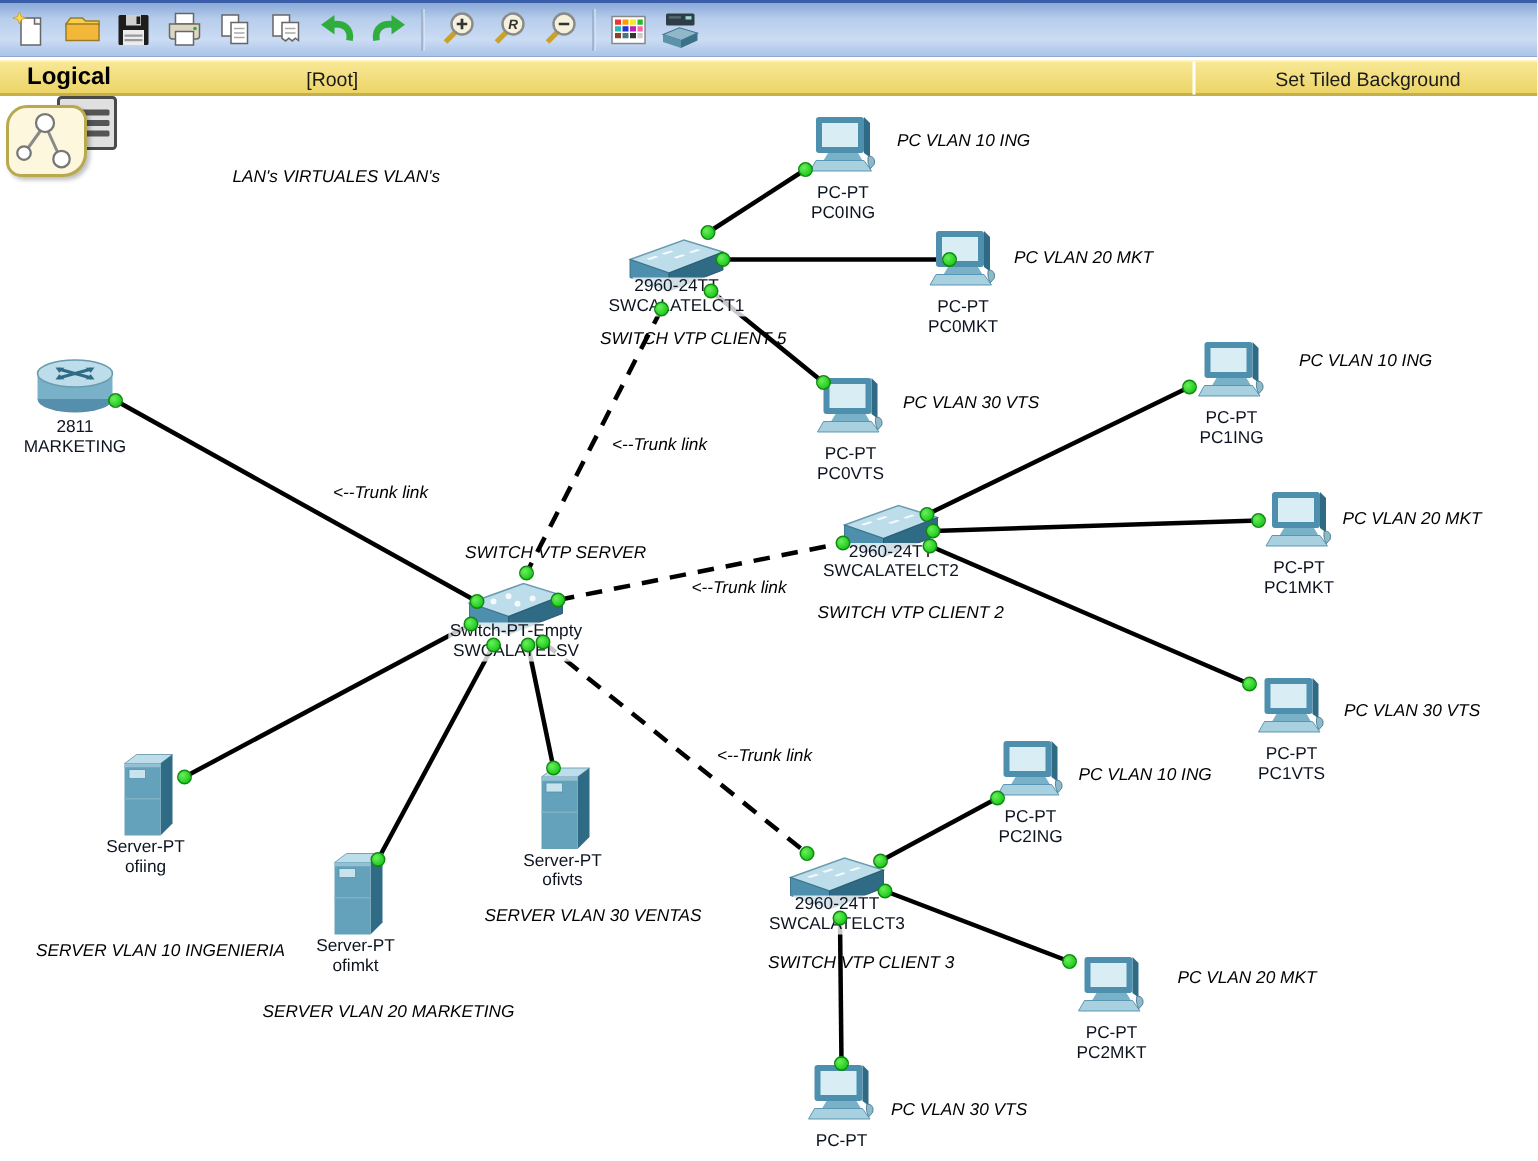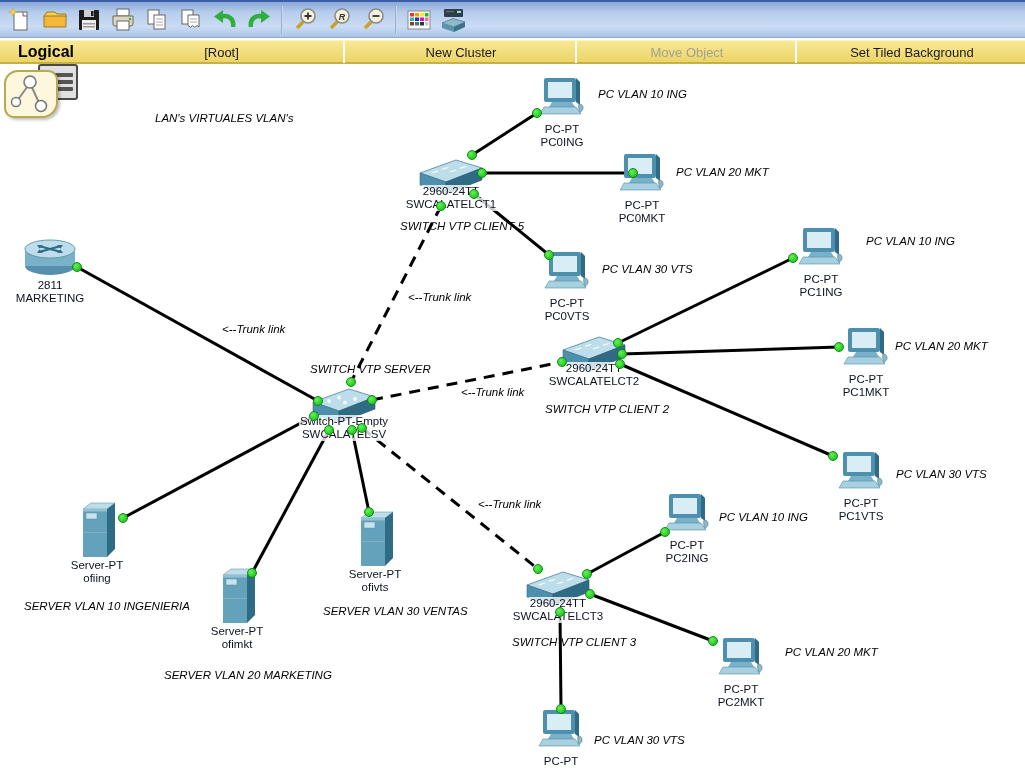--- a/index.html
+++ b/index.html
@@ -272,22 +272,22 @@
       <div class="anno" style="left: 866px; top: 235px;">PC VLAN 10 ING</div>
       <div class="anno" style="left: 895px; top: 340px;">PC VLAN 20 MKT</div>
       <div class="anno" style="left: 896px; top: 468px;">PC VLAN 30 VTS</div>
       <div class="anno" style="left: 719px; top: 511px;">PC VLAN 10 ING</div>
       <div class="anno" style="left: 785px; top: 646px;">PC VLAN 20 MKT</div>
       <div class="anno" style="left: 594px; top: 734px;">PC VLAN 30 VTS</div>
       <div class="anno" style="left: 400px; top: 220px;">SWITCH VTP CLIENT 5</div>
       <div class="anno" style="left: 310px; top: 363px;">SWITCH VTP SERVER</div>
       <div class="anno" style="left: 545px; top: 403px;">SWITCH VTP CLIENT 2</div>
       <div class="anno" style="left: 512px; top: 636px;">SWITCH VTP CLIENT 3</div>
-      <div class="anno" style="left: 24px; top: 600px;">SERVER VLAN 10 INGENIERIA</div>
-      <div class="anno" style="left: 164px; top: 669px;">SERVER VLAN 20 MARKETING</div>
+      <div class="anno" style="left: 24px; top: 628px;">SERVER VLAN 10 INGENIERIA</div>
+      <div class="anno" style="left: 175px; top: 669px;">SERVER VLAN 20 MARKETING</div>
       <div class="anno" style="left: 323px; top: 605px;">SERVER VLAN 30 VENTAS</div>
       <div class="anno" style="left: 408px; top: 291px;">&lt;--Trunk link</div>
       <div class="anno" style="left: 222px; top: 323px;">&lt;--Trunk link</div>
       <div class="anno" style="left: 461px; top: 386px;">&lt;--Trunk link</div>
       <div class="anno" style="left: 478px; top: 498px;">&lt;--Trunk link</div>
     </div>
 
   <div class="toolbar" id="toolbar">
       <div class="tb-group">
         <button class="tb">
@@ -403,26 +403,20 @@
             <polygon points="14,20 25,15 25,20 14,25" fill="#3c718a"></polygon>
           </svg>
         </button>
       </div>
     </div>
 
   <div class="tabbar">
     <div class="bar-seg" style="left:100px;width:243px;">
       <span>[Root]</span>
     </div>
-    <div class="bar-seg sep" style="left:343px;width:232px;">
-      <span>New Cluster</span>
-    </div>
-    <div class="bar-seg sep disabled" style="left:575px;width:220px;">
-      <span>Move Object</span>
-    </div>
     <div class="bar-seg sep" style="left:795px;width:230px;">
       <span>Set Tiled Background</span>
     </div>
   </div>
   <div class="tab-logical" style="top:41px;">
     <span>Logical</span>
   </div>
 
   <div class="parent-cluster">
       <i></i>

